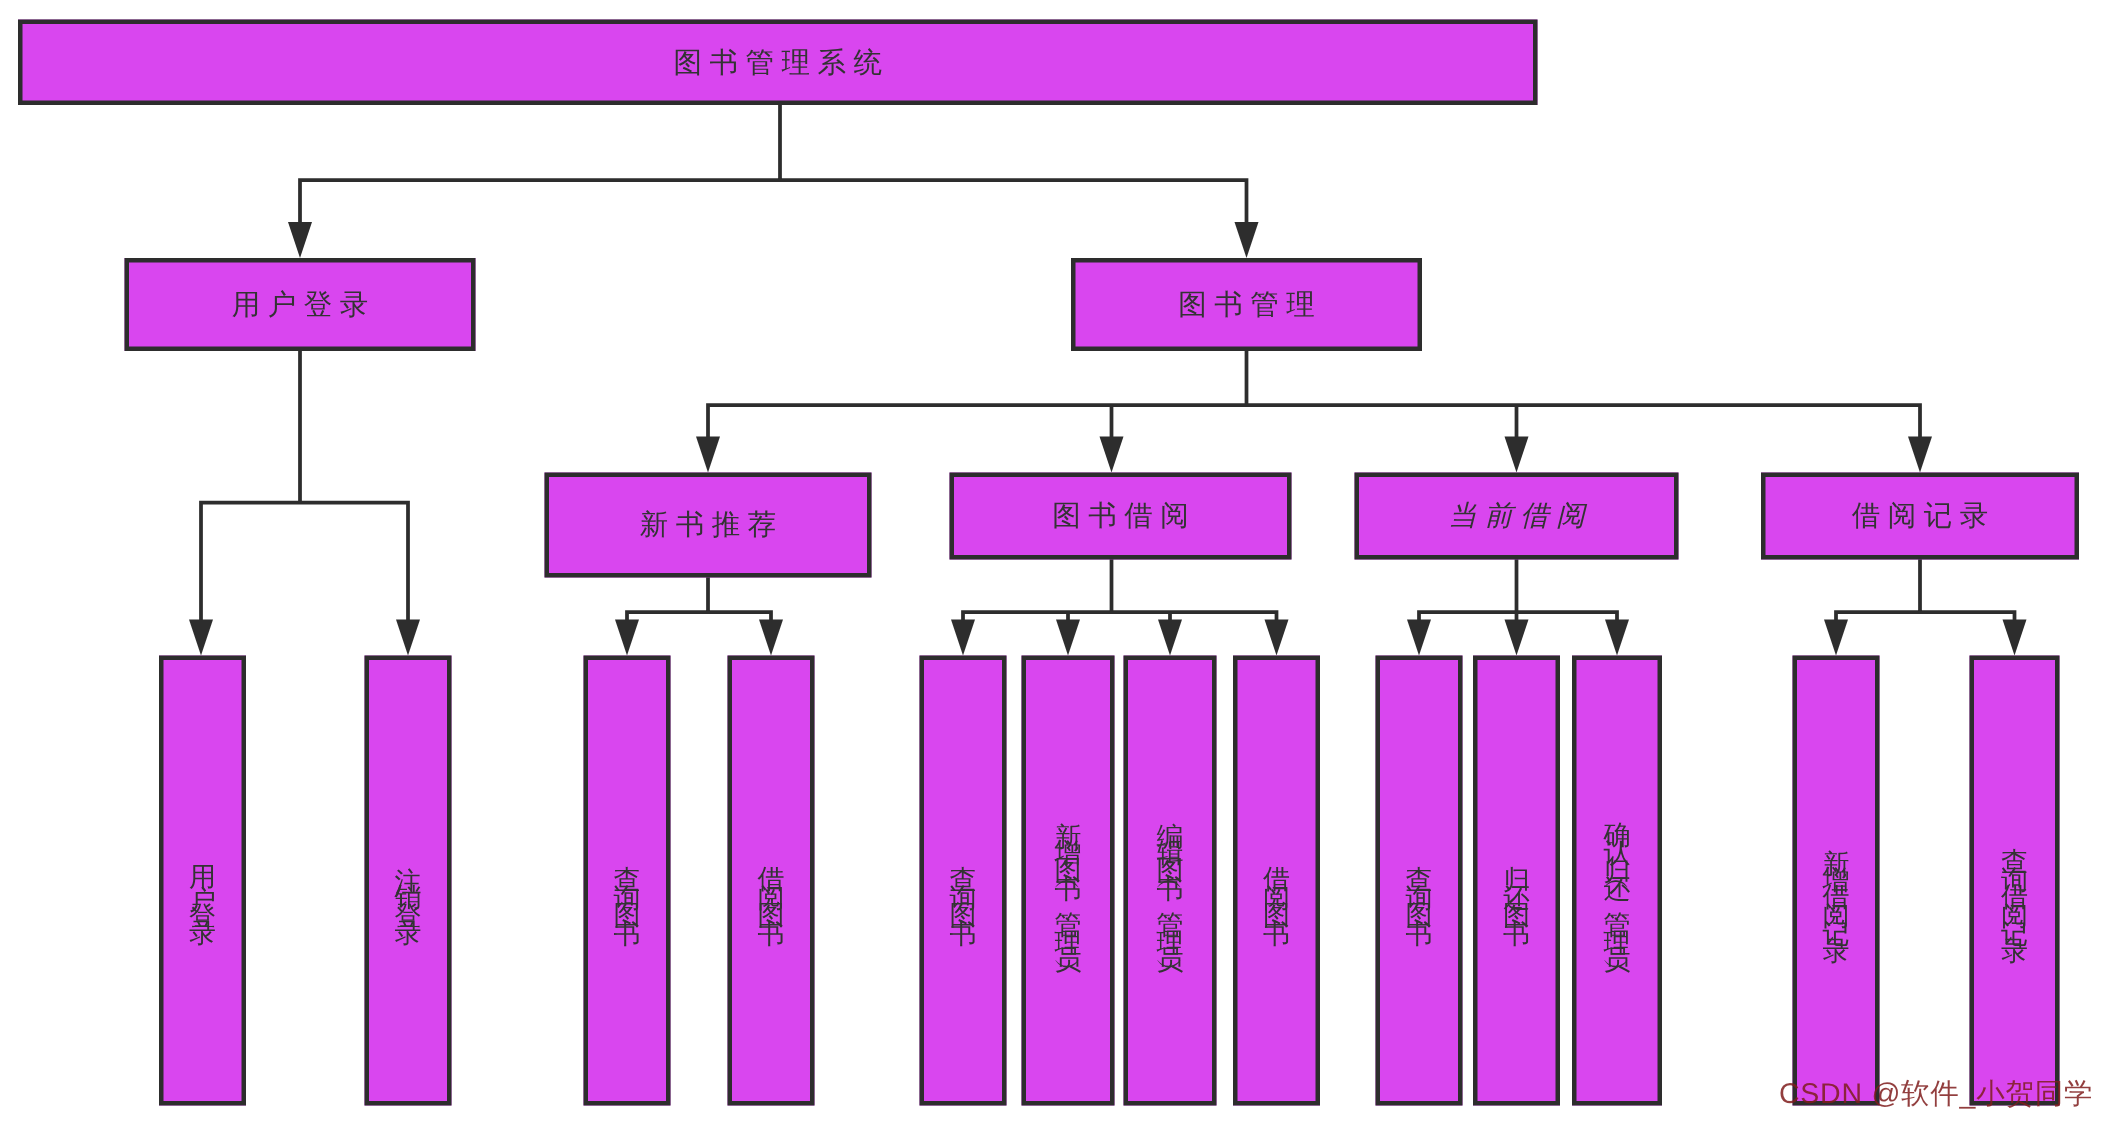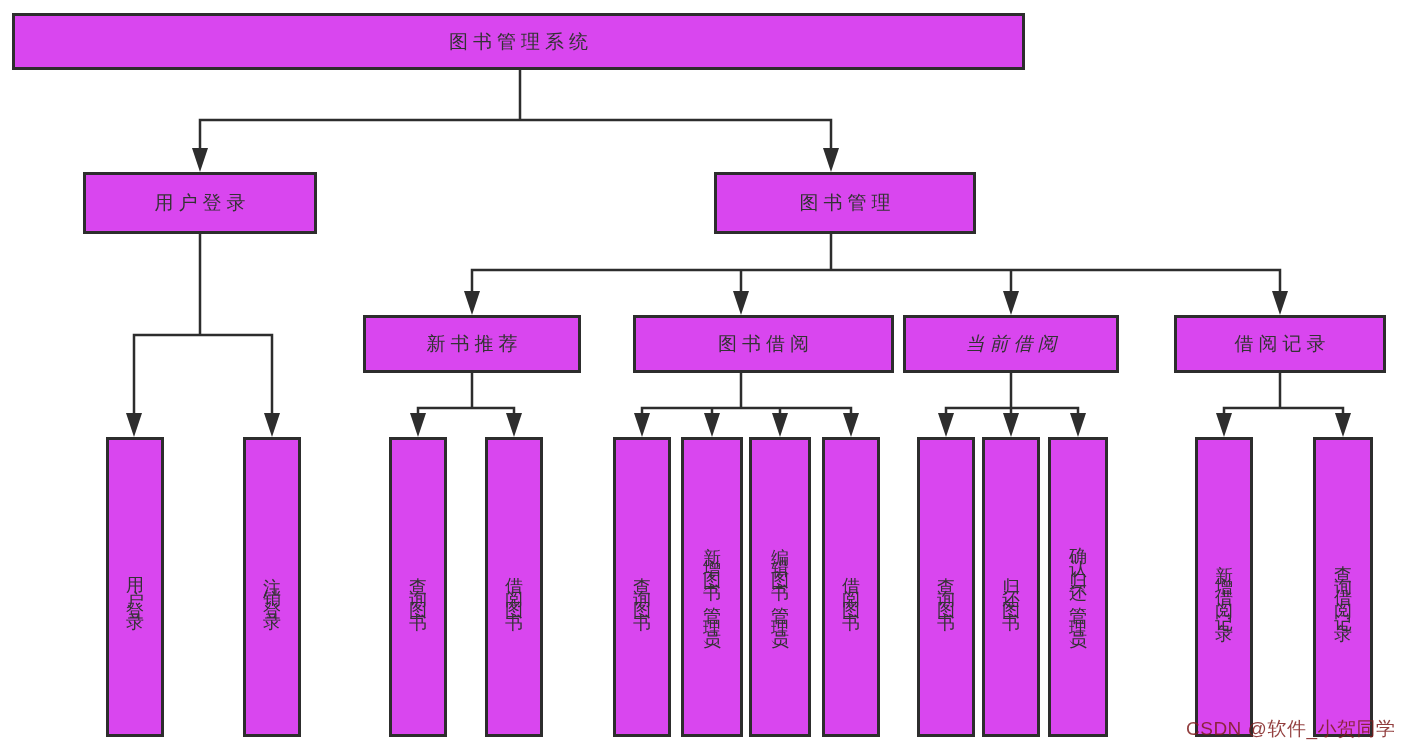--- a/index.html
+++ b/index.html
@@ -99,28 +99,28 @@
     </g>
   </svg>
 
   <div class="box" style="left:12px; top:13px; width:1013px; height:57px;">
     <span class="h-label">图书管理系统</span>
   </div>
 
   <div class="box" style="left:83px; top:172px; width:234px; height:62px;">
     <span class="h-label">用户登录</span>
   </div>
-  <div class="box" style="left:714px; top:172px; width:262px; height:62px;">
+  <div class="box" style="left:714px; top:172px; width:234px; height:62px;">
     <span class="h-label">图书管理</span>
   </div>
 
-  <div class="box" style="left:363px; top:315px; width:218px; height:58px;">
+  <div class="box" style="left:363px; top:315px; width:218px; height:70px;">
     <span class="h-label">新书推荐</span>
   </div>
-  <div class="box" style="left:633px; top:315px; width:261px; height:58px;">
+  <div class="box" style="left:633px; top:315px; width:228px; height:58px;">
     <span class="h-label">图书借阅</span>
   </div>
   <div class="box" style="left:903px; top:315px; width:216px; height:58px;font-style:italic;">
     <span class="h-label">当前借阅</span>
   </div>
   <div class="box" style="left:1174px; top:315px; width:212px; height:58px;">
     <span class="h-label">借阅记录</span>
   </div>
 
   <div class="box" style="left:106px; top:437px; width:58px; height:300px;">

